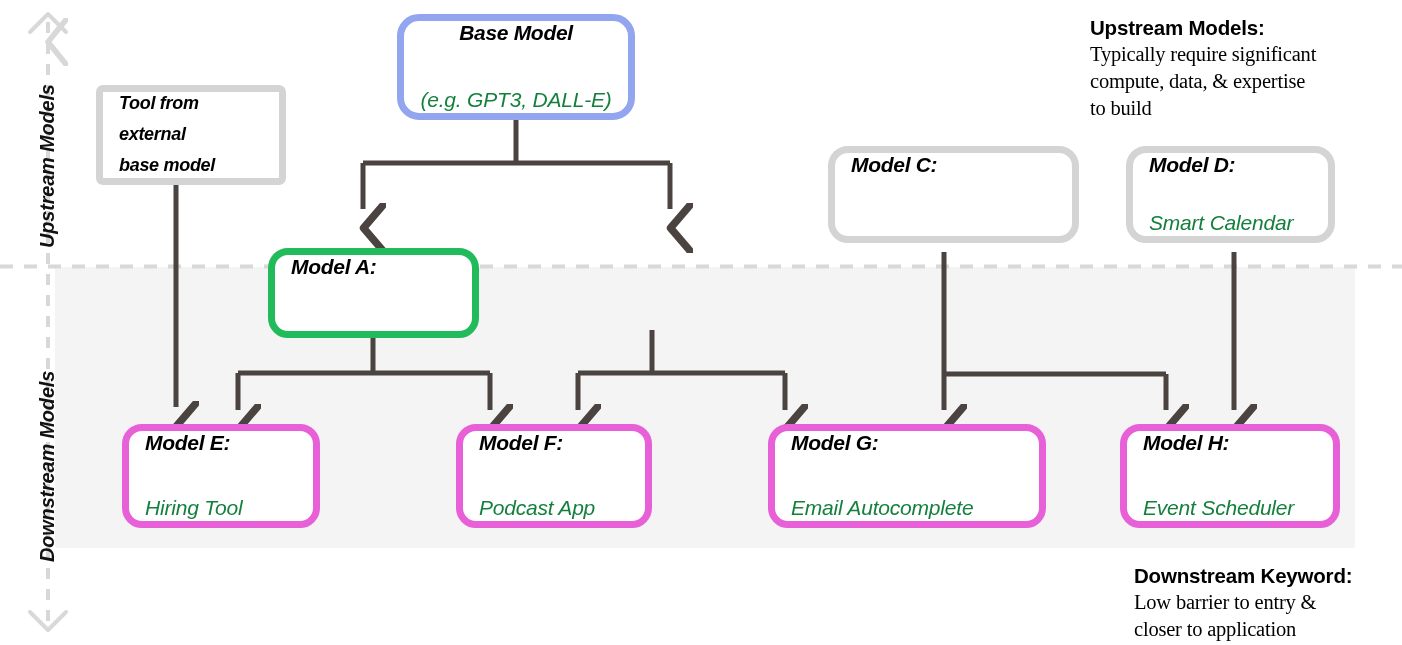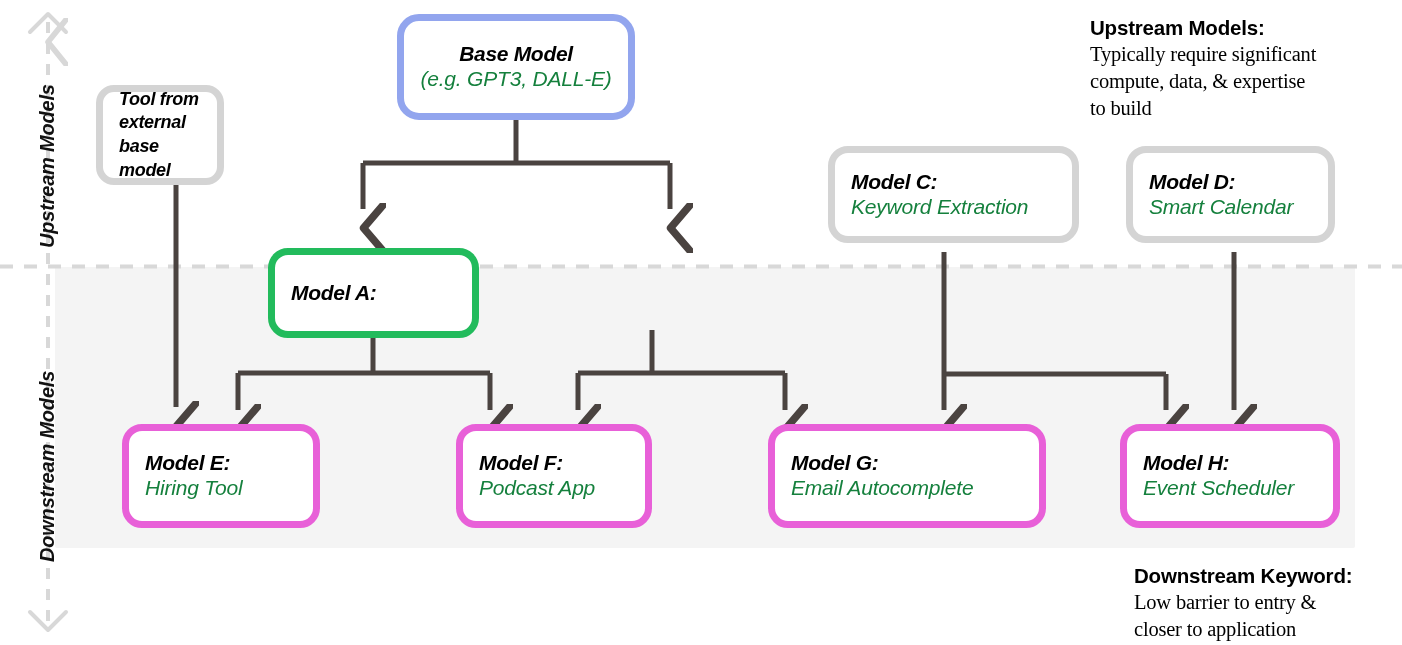--- a/index.html
+++ b/index.html
@@ -40,21 +40,21 @@
   }
   
   .node{
     position:absolute;
     box-sizing:border-box;
     background:#ffffff;
     border-style:solid;
     border-radius:20px;
     display:flex;
     flex-direction:column;
-    justify-content:center;
+    justify-content:space-between;
     padding:0 16px;
   }
   .node .ttl{
     font-weight:bold;
     font-style:italic;
     font-size:21px;
     color:#000000;
     line-height:1.18;
     letter-spacing:-0.3px;
   }
@@ -143,39 +143,38 @@
       <path d="M944,374 L1166,374"></path>
       <path d="M1166,374 L1166,410" marker-end="url(#ah)"></path>
 
       <path d="M1234,252 L1234,410" marker-end="url(#ah)"></path>
     </g>
   </svg>
 
   <div class="axis-label" style="left:36px; top:248px; transform:rotate(-90deg);">Upstream Models</div>
   <div class="axis-label" style="left:36px; top:562px; transform:rotate(-90deg);">Downstream Models</div>
 
-  <div class="node gray tool" style="left:96px; top:85px; width:128px; height:100px; border-radius:18px;">
+  <div class="node gray tool" style="left:96px; top:85px; width:190px; height:100px; border-radius:7px;">
     <div class="ttl">Tool from</div>
     <div class="ttl">external</div>
     <div class="ttl">base model</div>
   </div>
 
   <div class="node blue center" style="left:397px; top:14px; width:238px; height:106px; border-radius:22px;">
     <div class="ttl">Base Model</div>
     <div class="sub">(e.g. GPT3, DALL-E)</div>
   </div>
 
   <div class="node green" style="left:268px; top:220px; width:211px; height:90px;margin-top:28px;">
     <div class="ttl">Model A:</div>
   </div>
 
 
   <div class="node gray" style="left:828px; top:146px; width:251px; height:97px;">
     <div class="ttl">Model C:</div>
-    <div class="sub">Keyword Extraction</div>
   </div>
 
   <div class="node gray" style="left:1126px; top:146px; width:209px; height:97px;">
     <div class="ttl">Model D:</div>
     <div class="sub">Smart Calendar</div>
   </div>
 
   <div class="node pink" style="left:122px; top:424px; width:198px; height:104px;">
     <div class="ttl">Model E:</div>
     <div class="sub">Hiring Tool</div>

